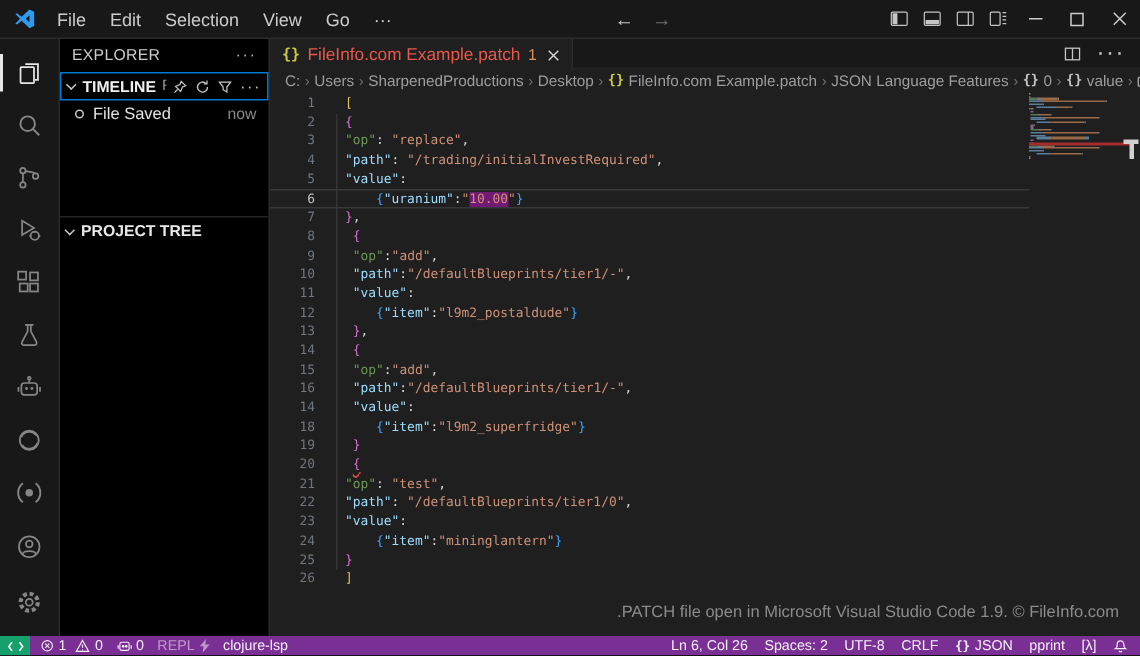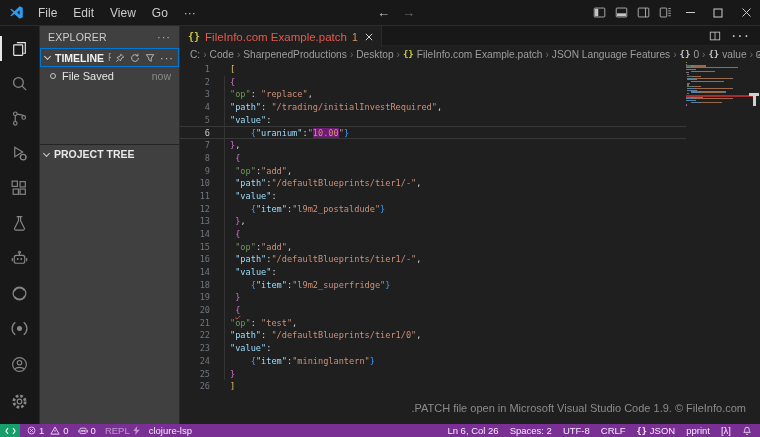--- a/index.html
+++ b/index.html
@@ -28,21 +28,21 @@
   
   .activitybar{width:40px;background:#181818;border-right:1px solid #2b2b2b;display:flex;
                flex-direction:column;align-items:center;padding-top:5px;}
   .ab-item{width:40px;height:37px;display:flex;align-items:center;justify-content:center;position:relative;}
   .ab-item svg{stroke:#868686;}
   .ab-item.active svg{stroke:#e7e7e7;}
   .ab-item.active::before{content:'';position:absolute;left:0;top:5px;bottom:5px;width:2px;background:#e7e7e7;}
   .ab-bottom{margin-top:auto;display:flex;flex-direction:column;align-items:center;padding-bottom:4px;}
 
   
-  .sidebar{width:140px;background:#404040;border-right:1px solid #2b2b2b;display:flex;flex-direction:column;font-size:11px;}
+  .sidebar{width:140px;background:#000000;border-right:1px solid #2b2b2b;display:flex;flex-direction:column;font-size:11px;}
   .sb-header{height:22px;display:flex;align-items:center;padding:0 8px;color:#cccccc;font-size:10.5px;letter-spacing:.2px;}
   .sb-header .more{margin-left:auto;color:#b5b5b5;letter-spacing:1px;font-size:11px;}
   .tl-header{height:19px;display:flex;align-items:center;gap:4px;padding:0 4px 0 3px;
              border:1px solid var(--accent);color:#fff;}
   .chev{width:5px;height:5px;border-left:1px solid #cccccc;border-bottom:1px solid #cccccc;
         transform:rotate(-45deg);margin:0 1px 2px 1px;flex:none;}
   .tl-title{font-weight:bold;font-size:10.5px;color:#f0f0f0;}
   .tl-context{font-size:10px;color:#9a9a9a;overflow:hidden;text-overflow:ellipsis;white-space:nowrap;flex:1;min-width:0;}
   .tl-icons{display:flex;align-items:center;gap:5px;flex:none;color:#c5c5c5;}
   .tl-item{height:17px;display:flex;align-items:center;padding:0 8px 0 10px;color:#e4e4e4;font-size:11px;gap:6px;}
@@ -115,20 +115,21 @@
   <div class="titlebar">
     <span class="vscode-logo">
       <svg width="15" height="15" viewBox="0 0 24 24">
         <path fill="#2E9BEF" d="M17 2 L8.7 9.8 L3.8 6 L2 6.9 L6.9 12 L2 17.1 L3.8 18 L8.7 14.2 L17 22 L22 19.6 V4.4 Z"></path>
         <path fill="#181818" d="M17 8.4 L13.2 12 L17 15.6 Z"></path>
       </svg>
     </span>
     <div class="menus" id="menubar">
         <div class="menu-item">File</div>
         <div class="menu-item">Edit</div>
+        <div class="menu-item">Selection</div>
         <div class="menu-item">View</div>
         <div class="menu-item">Go</div>
         <div class="menu-item">···</div>
       </div>
     <div class="t-center">
       <span class="nav-arrow">←</span>
       <span class="nav-arrow fwd">→</span>
     </div>
     <div class="t-right">
       <span class="layout-btn">
@@ -317,21 +318,21 @@
           </span>
           <span style="letter-spacing:1px;">···</span>
         </div>
       </div>
       <div class="breadcrumbs" id="breadcrumbs">
           <div class="bc-item">
             <span>C:</span>
           </div>
           <span class="bc-sep">›</span>
           <div class="bc-item">
-            <span>Code</span>
+            <span>Users</span>
           </div>
           <span class="bc-sep">›</span>
           <div class="bc-item">
             <span>SharpenedProductions</span>
           </div>
           <span class="bc-sep">›</span>
           <div class="bc-item">
             <span>Desktop</span>
           </div>
           <span class="bc-sep">›</span>

